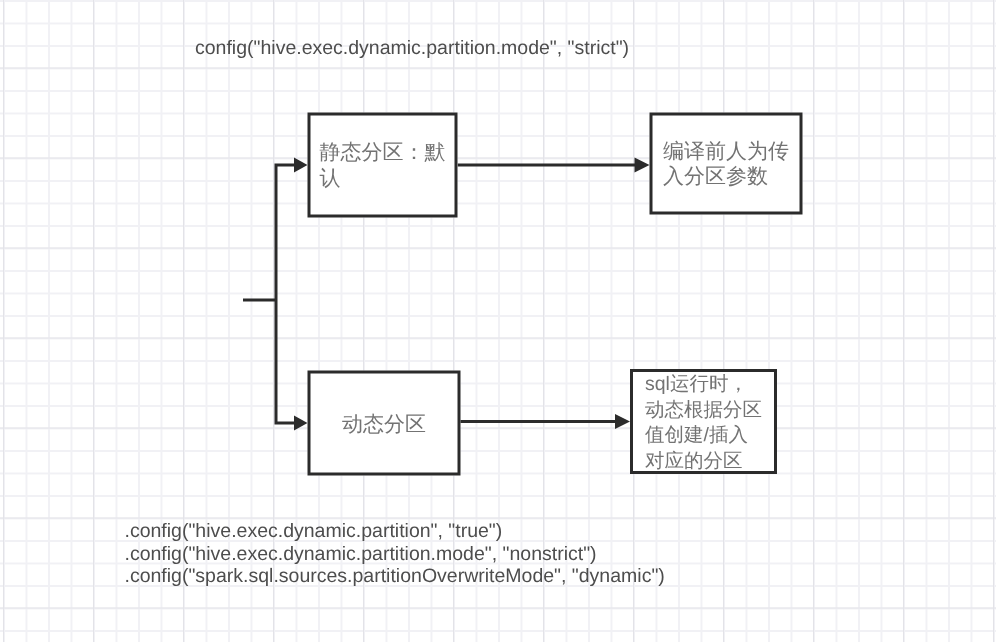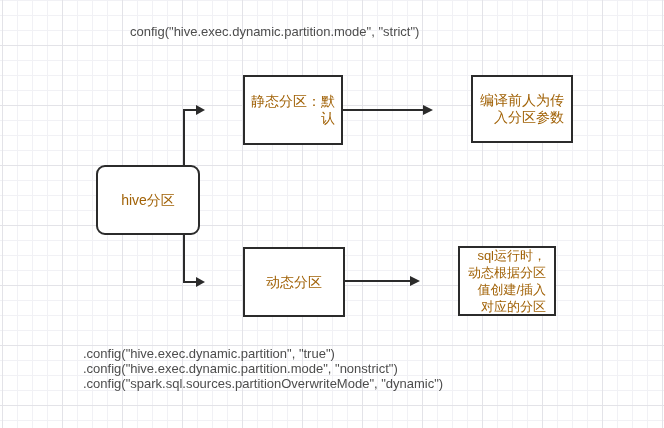--- a/index.html
+++ b/index.html
@@ -28,30 +28,29 @@
     left: 0; top: 0;
     width: 664px;
     height: 428px;
     pointer-events: none;
   }
   .node {
     position: absolute;
     box-sizing: border-box;
     background: #ffffff;
     border: 2px solid #2b2b2b;
-    color: #a16207;
+    color: #737373;
     font-size: 14px;
     line-height: 17px;
     display: flex;
     align-items: center;
     justify-content: center;
-    text-align: right;
+    text-align: left;
     white-space: pre-line;
     cursor: default;
-    margin-left: 38px;
   }
   .node.rounded { border-radius: 9px; }
   .node-root   { left: 58px;  top: 165px; width: 104px; height: 70px; }
   .node-static { left: 205px; top: 75px;  width: 100px; height: 70px; }
   .node-dynamic{ left: 205px; top: 247px; width: 102px; height: 70px; }
   .node-sdesc  { left: 433px; top: 75px;  width: 102px; height: 68px; }
   .node-ddesc  { left: 420px; top: 246px; width: 98px;  height: 70px; font-size: 13px; line-height: 17px; }
   .note {
     position: absolute;
     color: #4d4d4d;
@@ -78,23 +77,20 @@
 
     <path d="M305 110 L424 110" stroke="#2b2b2b" stroke-width="2" fill="none"></path>
     <polygon points="423,105 433,110 423,115" fill="#2b2b2b"></polygon>
 
     <path d="M305 281 L411 281" stroke="#2b2b2b" stroke-width="2" fill="none"></path>
     <polygon points="410,276 420,281 410,286" fill="#2b2b2b"></polygon>
   </svg>
 
   <div class="note note-top">config("hive.exec.dynamic.partition.mode", "strict")</div>
 
-  <div class="node rounded node-root">
-    <span>hive分区</span>
-  </div>
 
   <div class="node node-static">
     <span>静态分区：默
 认</span>
   </div>
 
   <div class="node node-dynamic">
     <span>动态分区</span>
   </div>
 

